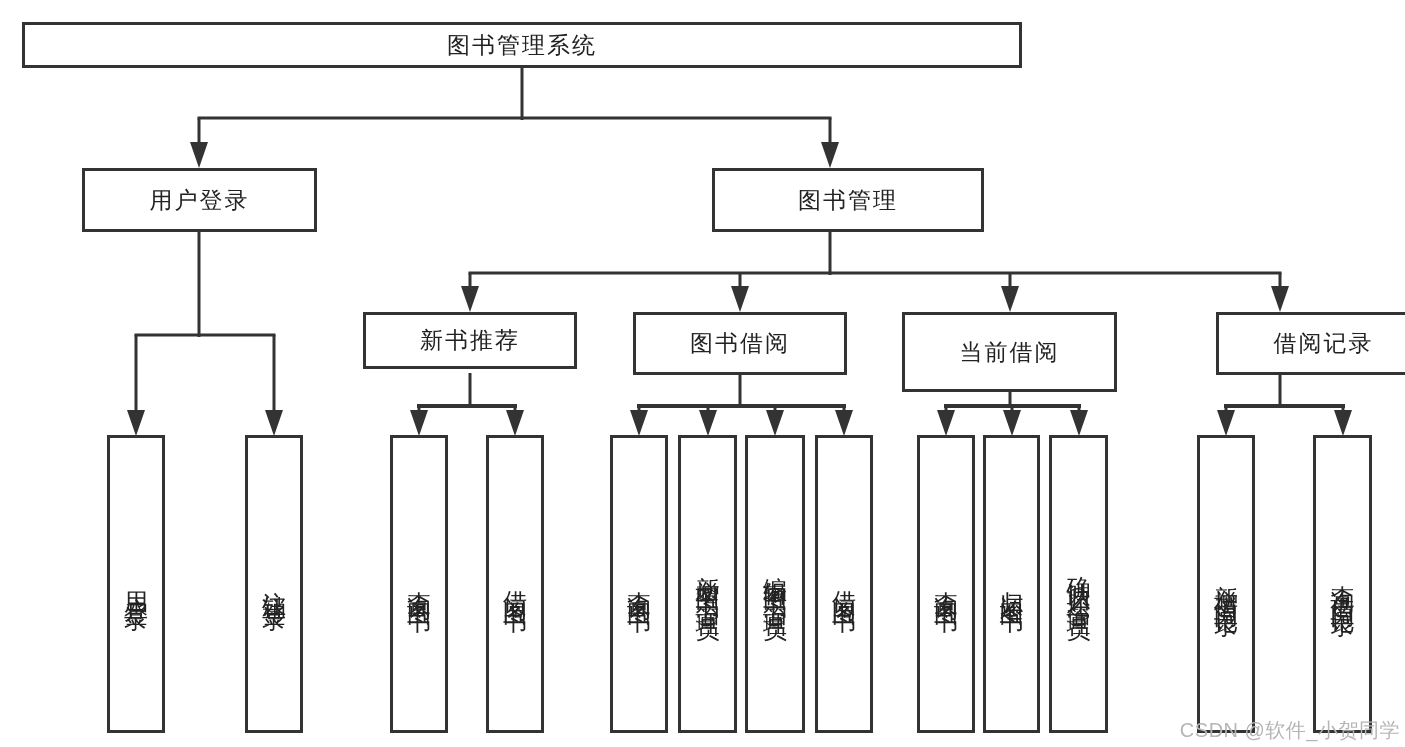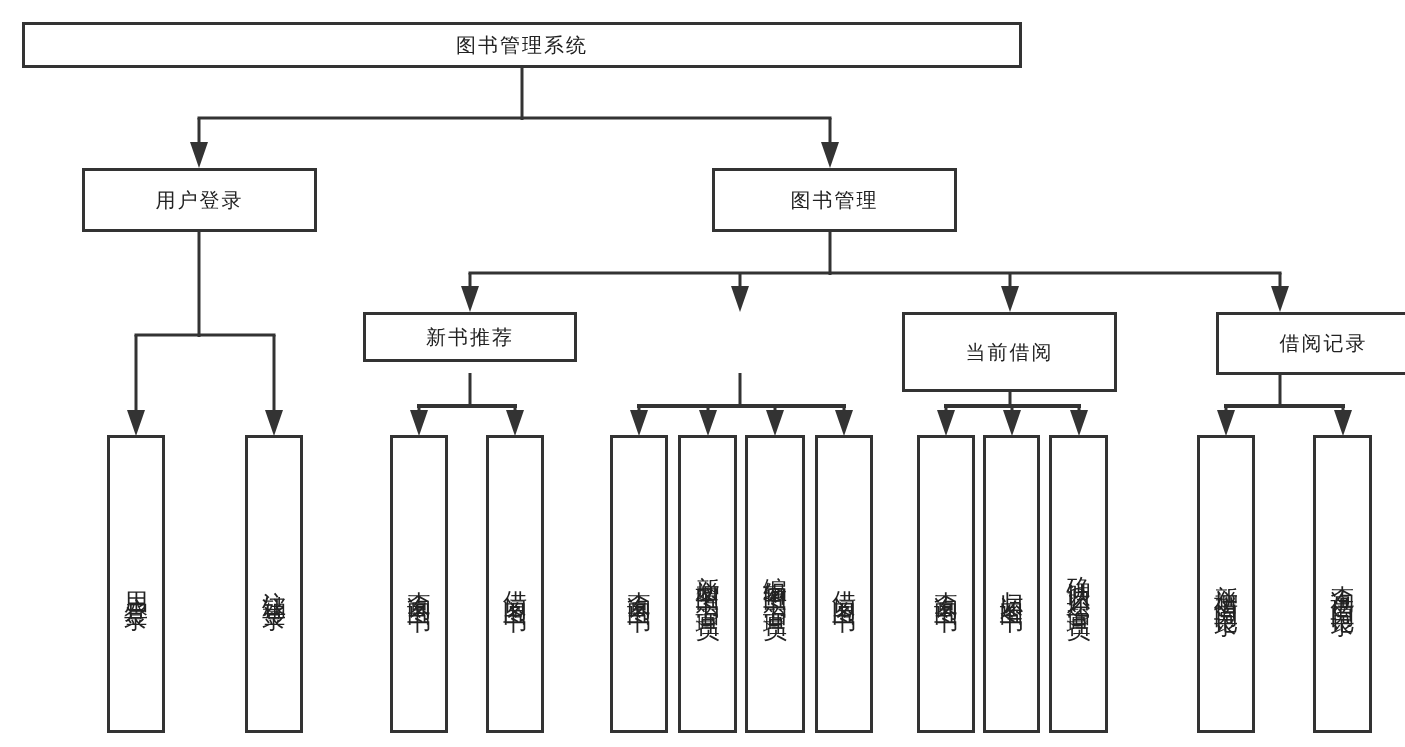--- a/index.html
+++ b/index.html
@@ -25,21 +25,21 @@
     position: absolute;
     box-sizing: border-box;
     border: 3px solid #333333;
     background: #ffffff;
     display: flex;
     align-items: center;
     justify-content: center;
     z-index: 1;
   }
   .hbox span {
-    font-size: 20px;
+    font-size: 23px;
     letter-spacing: 2px;
     color: #222222;
     white-space: nowrap;
   }
   .vbox {
     position: absolute;
     box-sizing: border-box;
     border: 3px solid #333333;
     background: #ffffff;
     display: flex;
@@ -152,26 +152,29 @@
     </g>
   </svg>
 
   <div class="hbox" style="left:22px; top:22px; width:1000px; height:46px;">
     <span>图书管理系统</span>
   </div>
 
   <div class="hbox" style="left:82px; top:168px; width:235px; height:64px;">
     <span>用户登录</span>
   </div>
-  <div class="hbox" style="left:712px; top:168px; width:245px; height:64px;">
+  <div class="hbox" style="left:712px; top:168px; width:272px; height:64px;">
     <span>图书管理</span>
   </div>
 
-  <div class="hbox" style="left:363px; top:312px; width:214px; height:50px;">
+  <div class="hbox" style="left:363px; top:312px; width:214px; height:57px;">
     <span>新书推荐</span>
+  </div>
+  <div class="hbox" style="left:633px; top:312px; width:214px; height:63px;">
+    <span>图书借阅</span>
   </div>
   <div class="hbox" style="left:902px; top:312px; width:215px; height:80px;">
     <span>当前借阅</span>
   </div>
   <div class="hbox" style="left:1172px; top:312px; width:215px; height:63px;margin-left:44px;">
     <span>借阅记录</span>
   </div>
 
   <div class="vbox" style="left:107px; width:58px;">
     <span>用户登录</span>
@@ -210,14 +213,15 @@
     <span>确认归还（管理员）</span>
   </div>
 
   <div class="vbox" style="left:1197px; width:58px;">
     <span>新增借阅记录</span>
   </div>
   <div class="vbox" style="left:1313px; width:59px;">
     <span>查询借阅记录</span>
   </div>
 
+  <div id="watermark">CSDN @软件_小贺同学</div>
 
 </div>
 
 </body></html>

